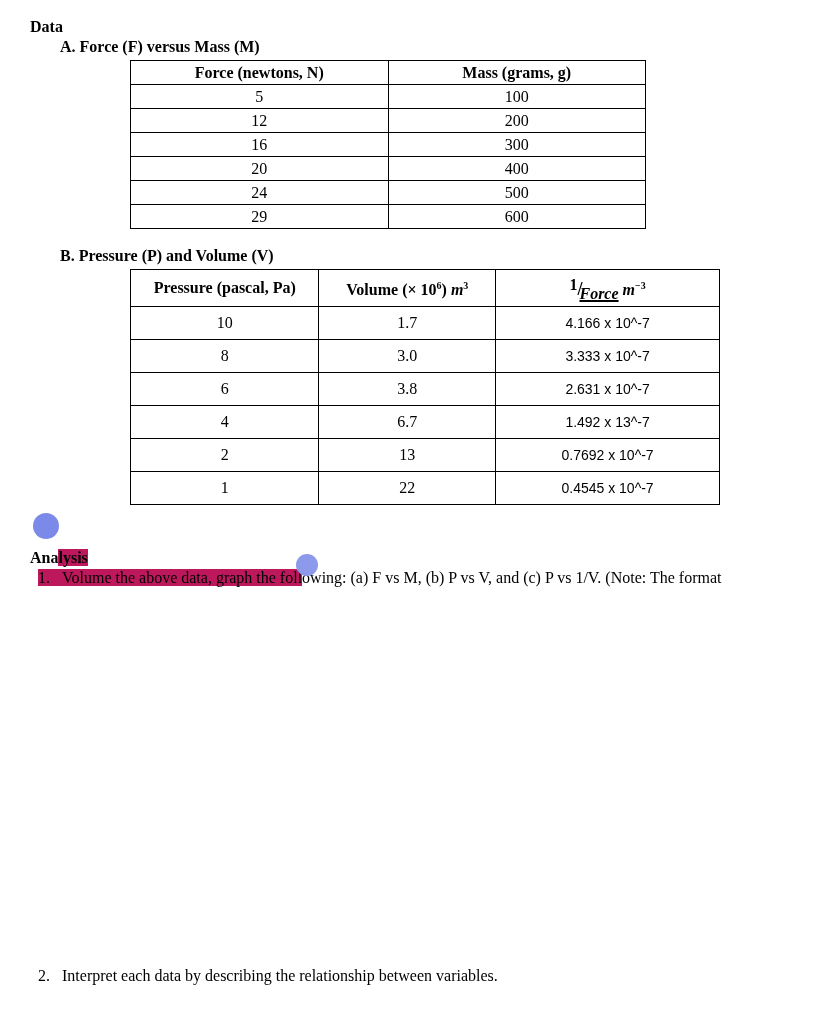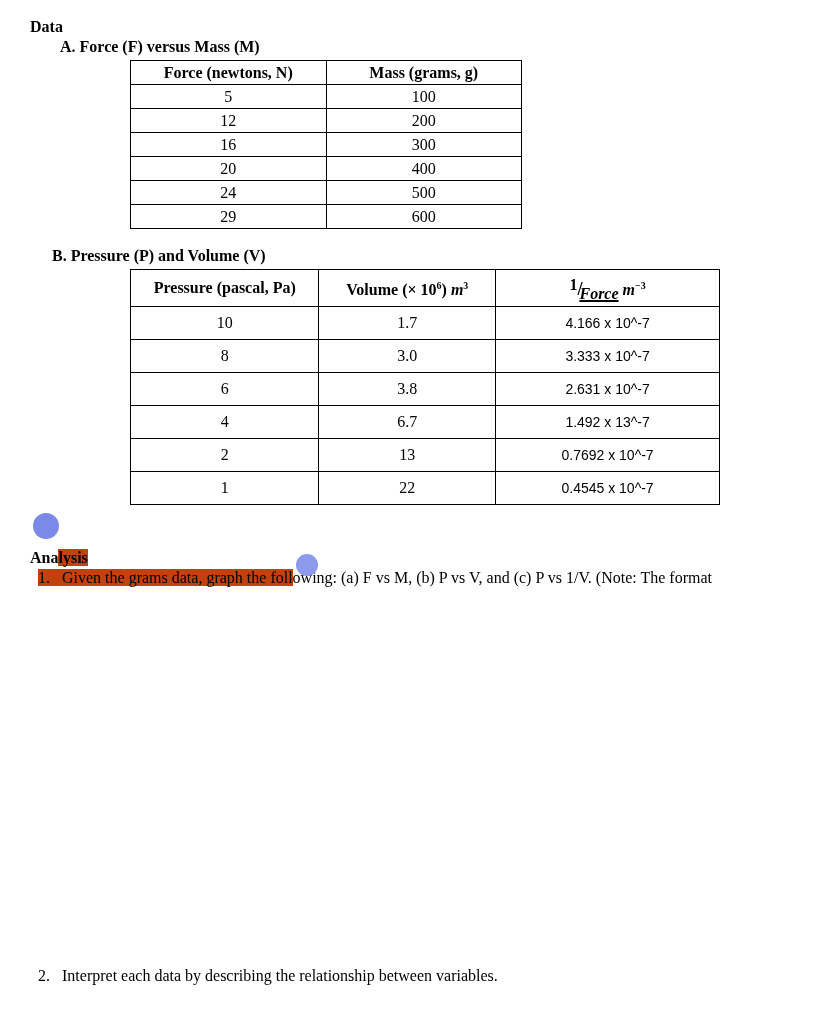--- a/index.html
+++ b/index.html
@@ -20,30 +20,30 @@
       font-weight: bold;
       margin-bottom: 2px;
     }
     .subheading {
       font-weight: bold;
       margin-left: 30px;
       margin-bottom: 4px;
     }
     .subheading-b {
       font-weight: bold;
-      margin-left: 22px;
+      margin-left: 30px;
       margin-top: 18px;
       margin-bottom: 4px;
     }
     table {
       border-collapse: collapse;
       margin-left: 100px;
     }
     table.table-a {
-      width: 392px;
+      width: 516px;
     }
     table.table-b {
       width: 590px;
     }
     th, td {
       border: 1px solid black;
       text-align: center;
       font-weight: normal;
     }
     table.table-a th, table.table-a td {
@@ -95,21 +95,21 @@
       vertical-align: super;
     }
     .analysis {
       margin-top: 44px;
       position: relative;
     }
     .analysis-heading {
       font-weight: bold;
     }
     .highlight-line {
-      background: #c2410c;
+      background: #be185d;
       display: inline;
     }
     .list-item-1 {
       margin-left: 8px;
       margin-top: 2px;
     }
     .list-num {
       display: inline-block;
       width: 20px;
     }
@@ -230,18 +230,18 @@
         <td style="font-family:Garamond,Georgia,serif;font-size:16px">1</td>
         <td style="font-family:Garamond,Georgia,serif;font-size:16px">22</td>
         <td>0.4545 x 10^-7</td>
       </tr>
 </tbody>
   </table>
 
 <div class="analysis">
   <span class="analysis-heading"><span>Ana</span><span class="highlight-line">lysis</span></span>
   <div class="list-item-1">
-    <span class="highlight-line"><span class="list-num">1.</span>&nbsp;<span>Given the grams data, graph the foll</span></span><span>owing: (a) F vs M, (b) P vs V, and (c) P vs 1/V. (Note: The format</span>
+    <span class="highlight-line"><span class="list-num">1.</span>&nbsp;<span>Volume the above data, graph the foll</span></span><span>owing: (a) F vs M, (b) P vs V, and (c) P vs 1/V. (Note: The format</span>
   </div>
   <div class="list-item-2">
     <span class="list-num">2.</span>&nbsp;<span>Interpret each data by describing the relationship between variables.</span>
   </div>
 </div>
 
 </body></html>

